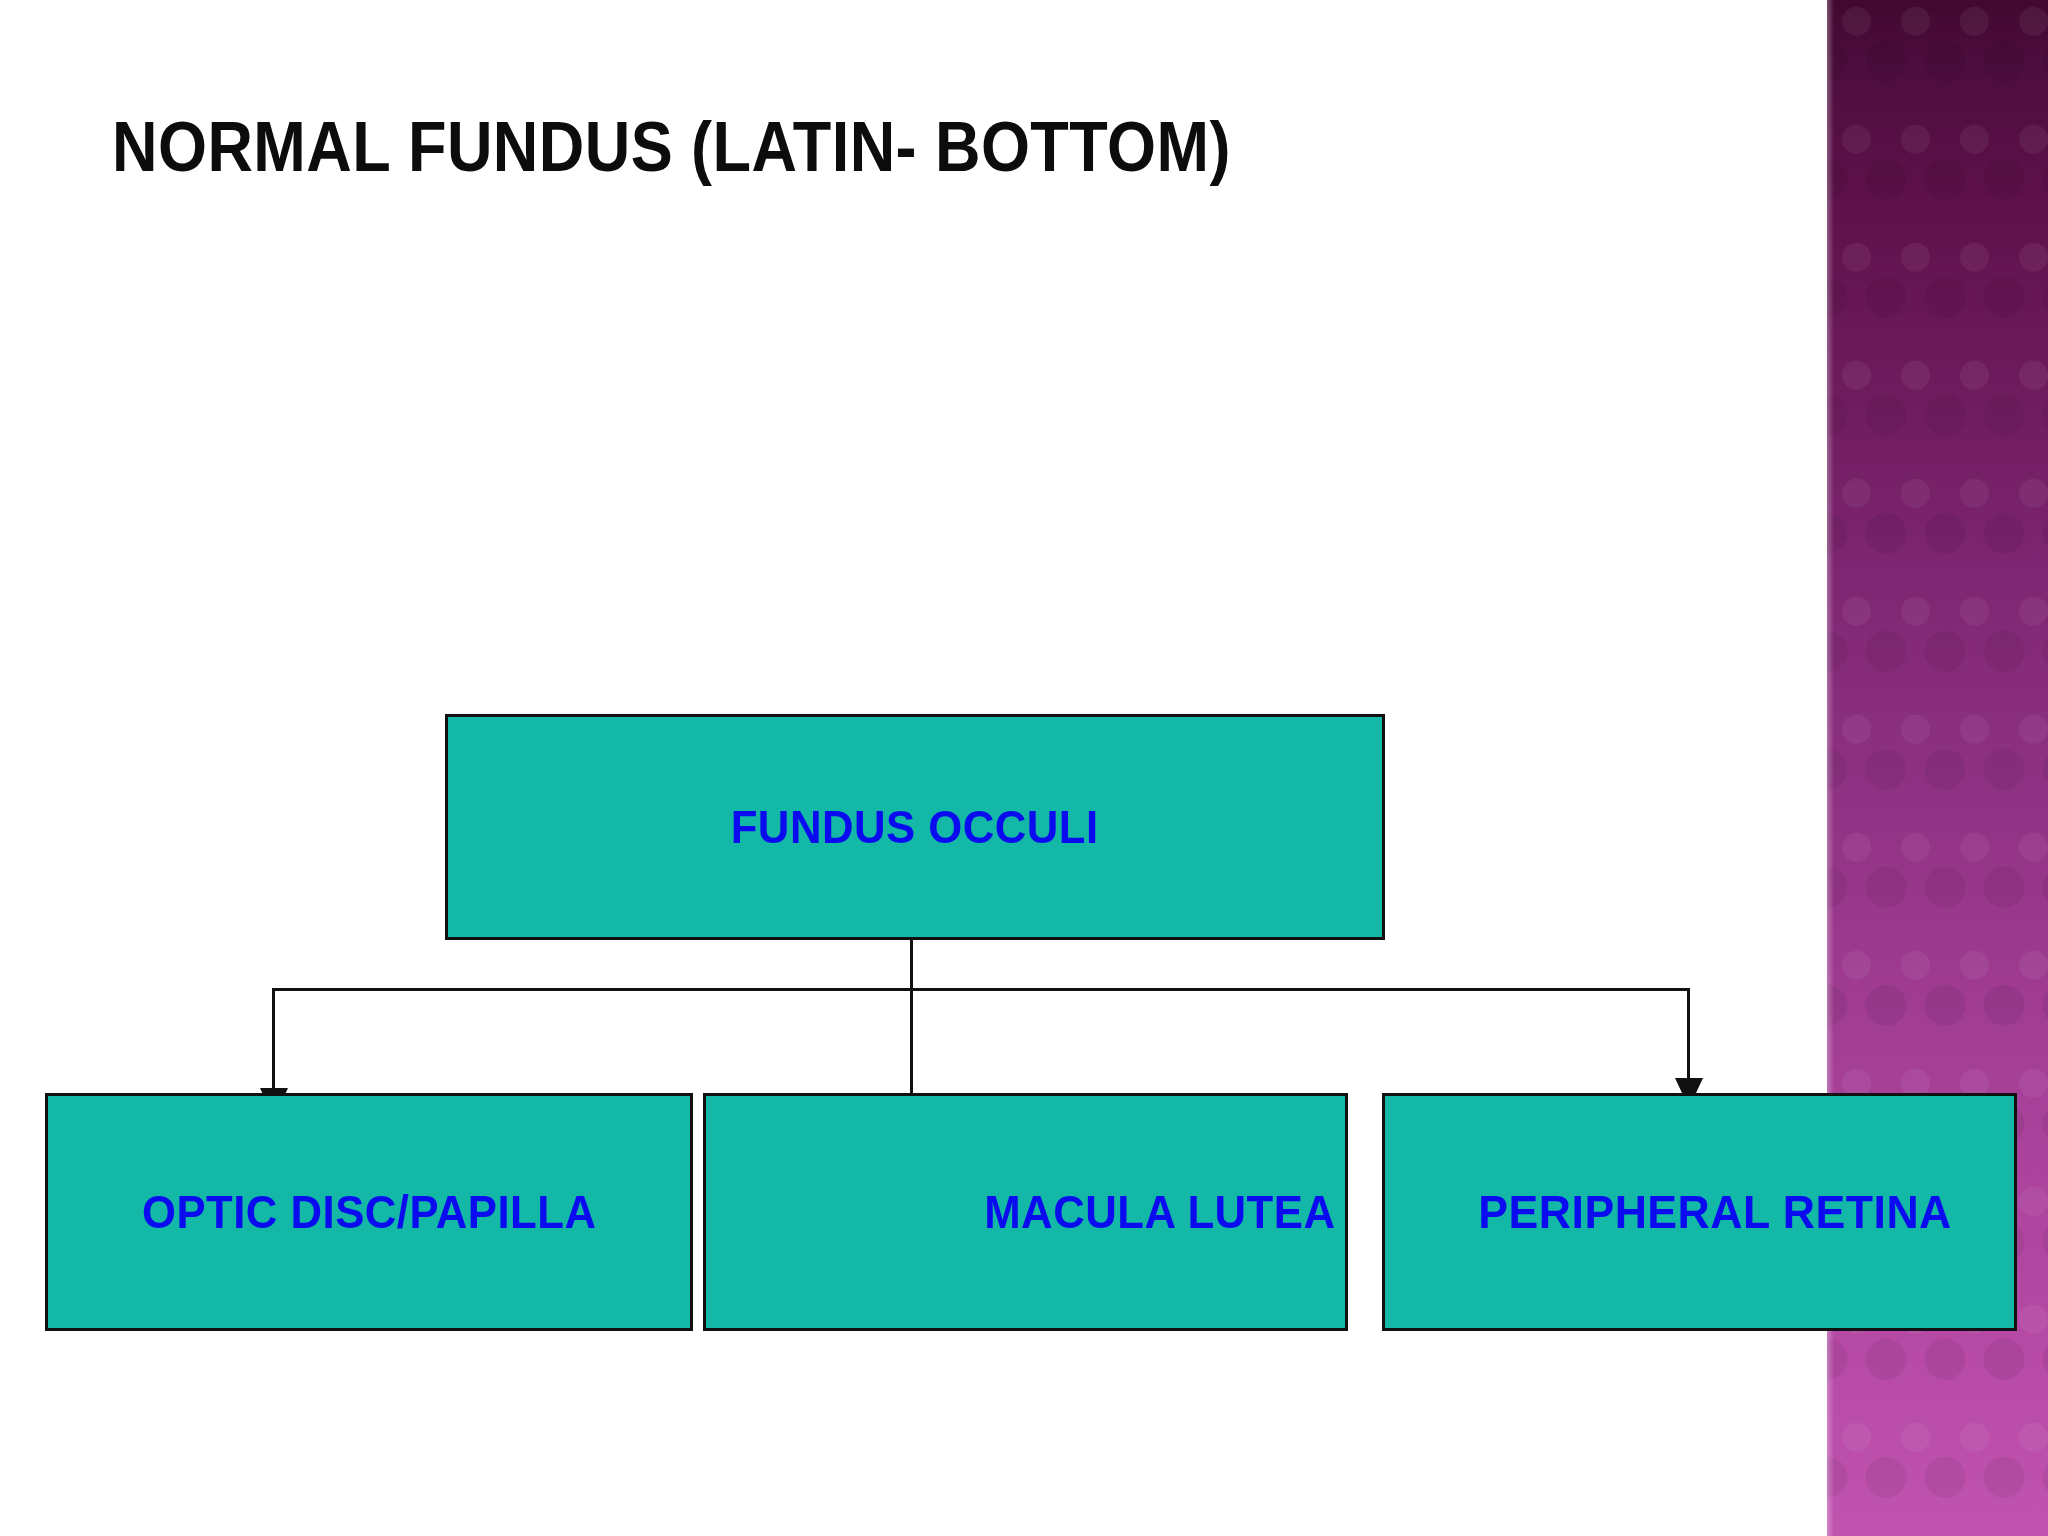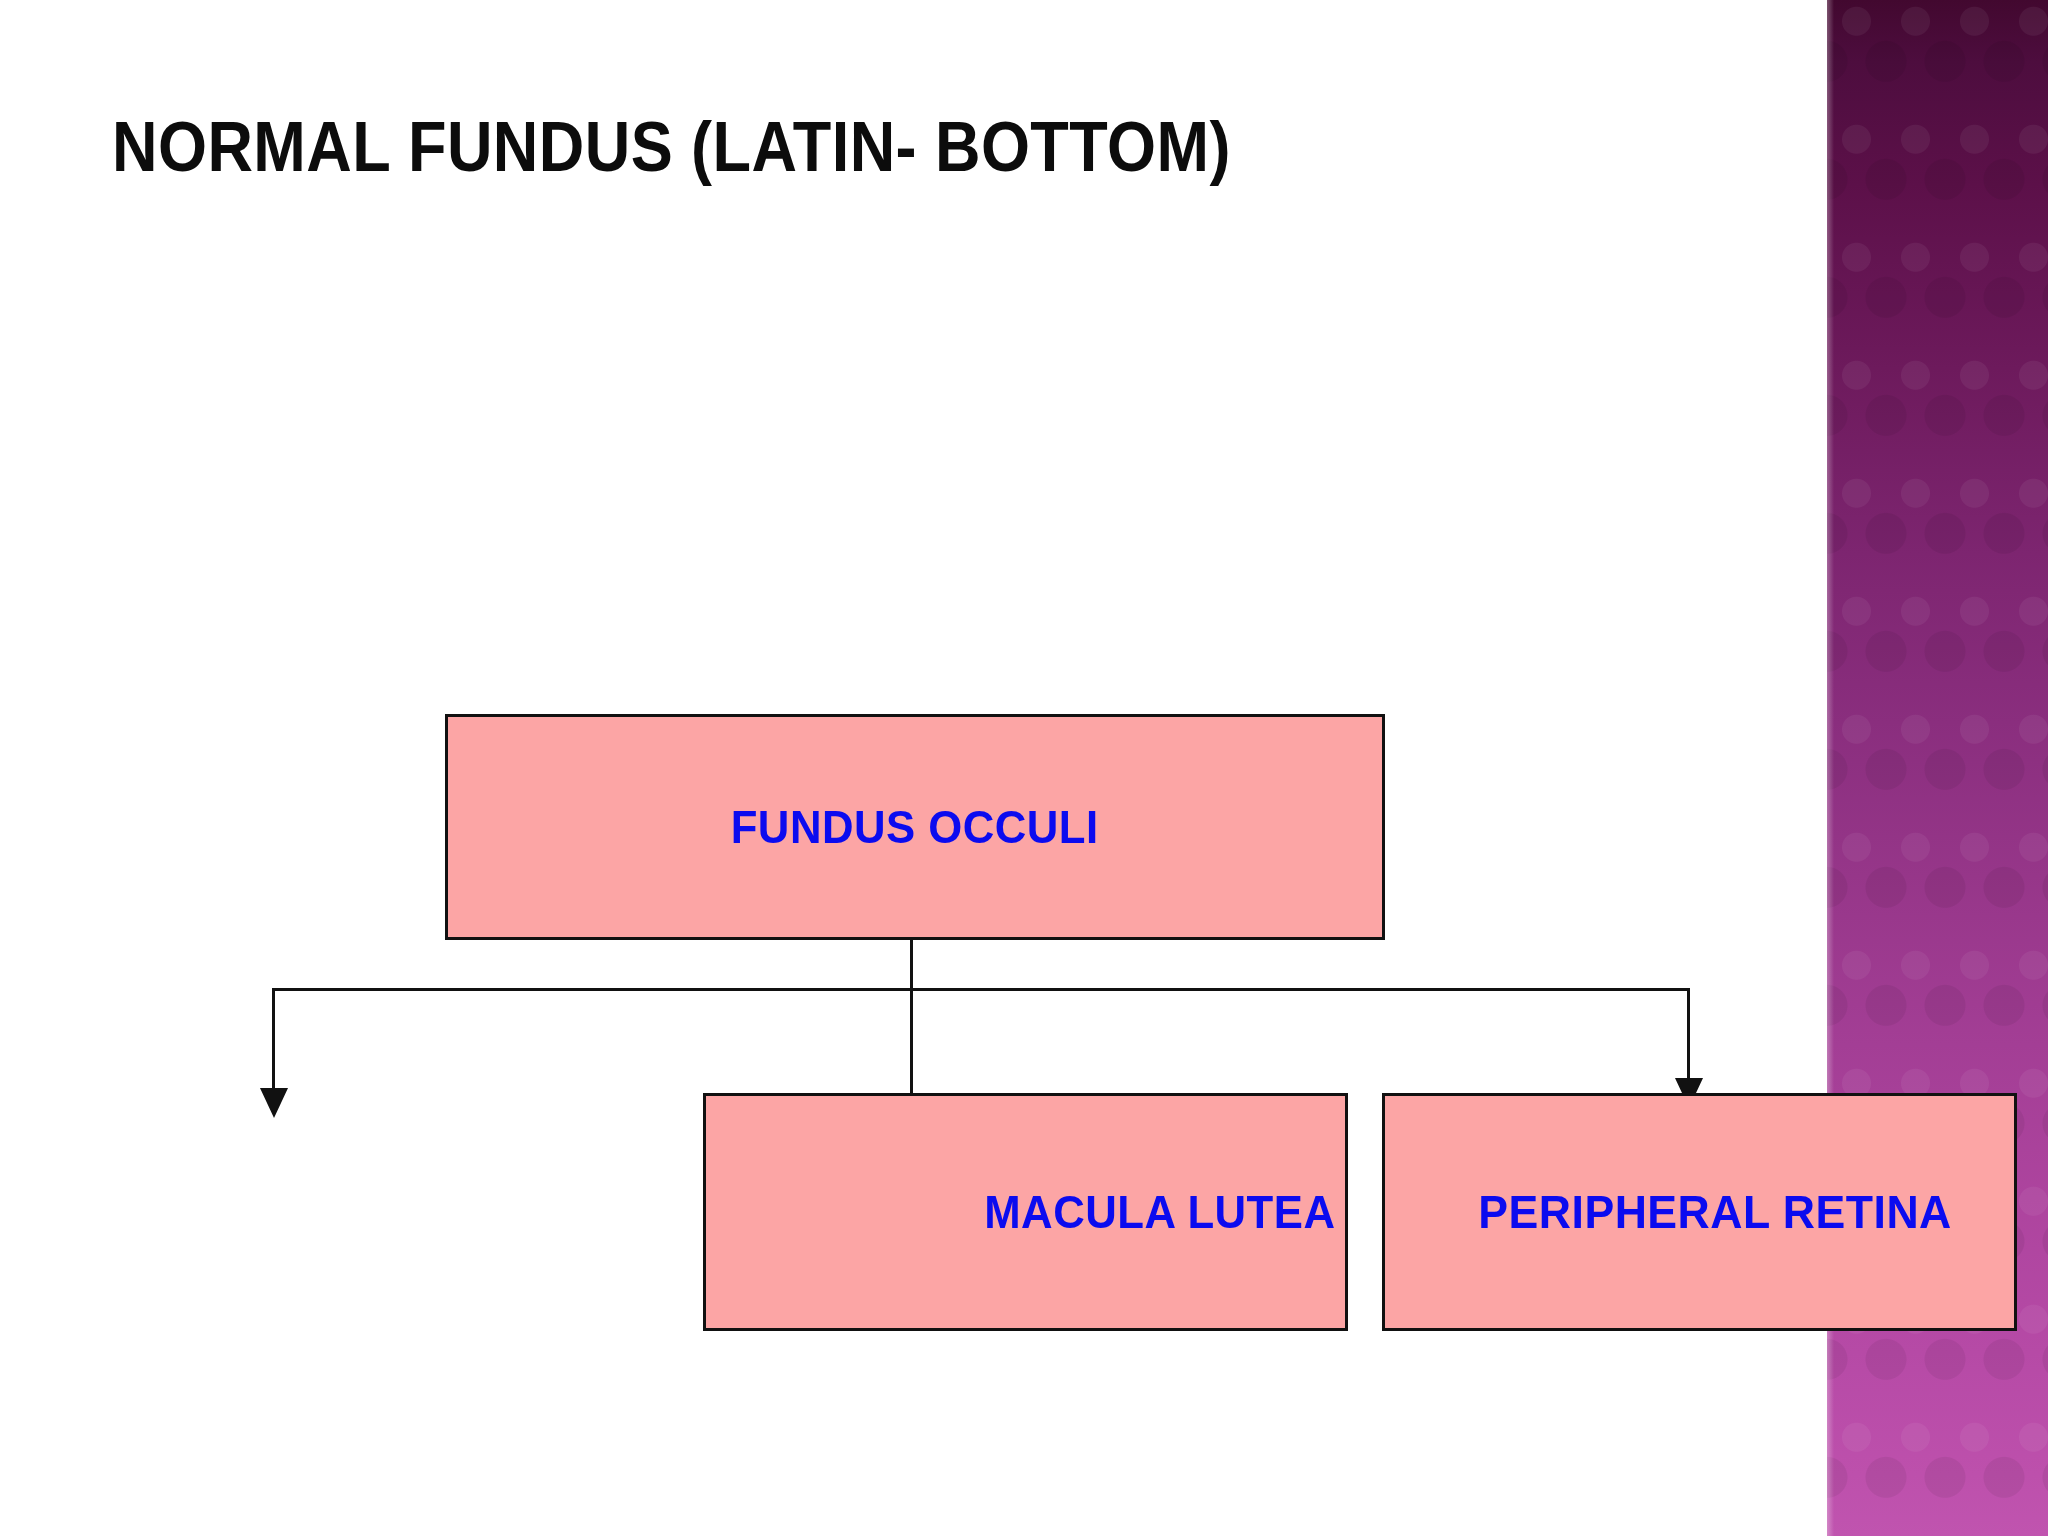--- a/index.html
+++ b/index.html
@@ -118,21 +118,21 @@
     left: 0;
     top: 0;
     width: 2048px;
     height: 1536px;
     pointer-events: none;
   }
   .node {
     position: absolute;
     box-sizing: border-box;
     border: 3px solid #111111;
-    background: #fca5a5;
+    background: #14b8a6;
     display: flex;
     align-items: center;
     justify-content: center;
     overflow: visible;
   }
   .node .label {
     color: #0b0bef;
     font-family: "Liberation Sans", sans-serif;
     font-weight: bold;
     letter-spacing: 0.5px;
@@ -197,20 +197,23 @@
 
     <div class="lineV" id="conn-stem"></div>
     <div class="lineH" id="conn-bus"></div>
     <div class="lineV" id="conn-left"></div>
     <div class="lineV" id="conn-mid"></div>
     <div class="lineV" id="conn-right"></div>
 
     <div class="arrow" id="arrow-left"></div>
     <div class="arrow" id="arrow-right"></div>
 
+    <div class="node" id="node-optic">
+      <span class="label">OPTIC DISC/PAPILLA</span>
+    </div>
 
     <div class="node" id="node-macula">
       <span class="label">MACULA LUTEA</span>
     </div>
 
     <div class="node" id="node-periph">
       <span class="label">PERIPHERAL RETINA</span>
     </div>
 
   </div>

